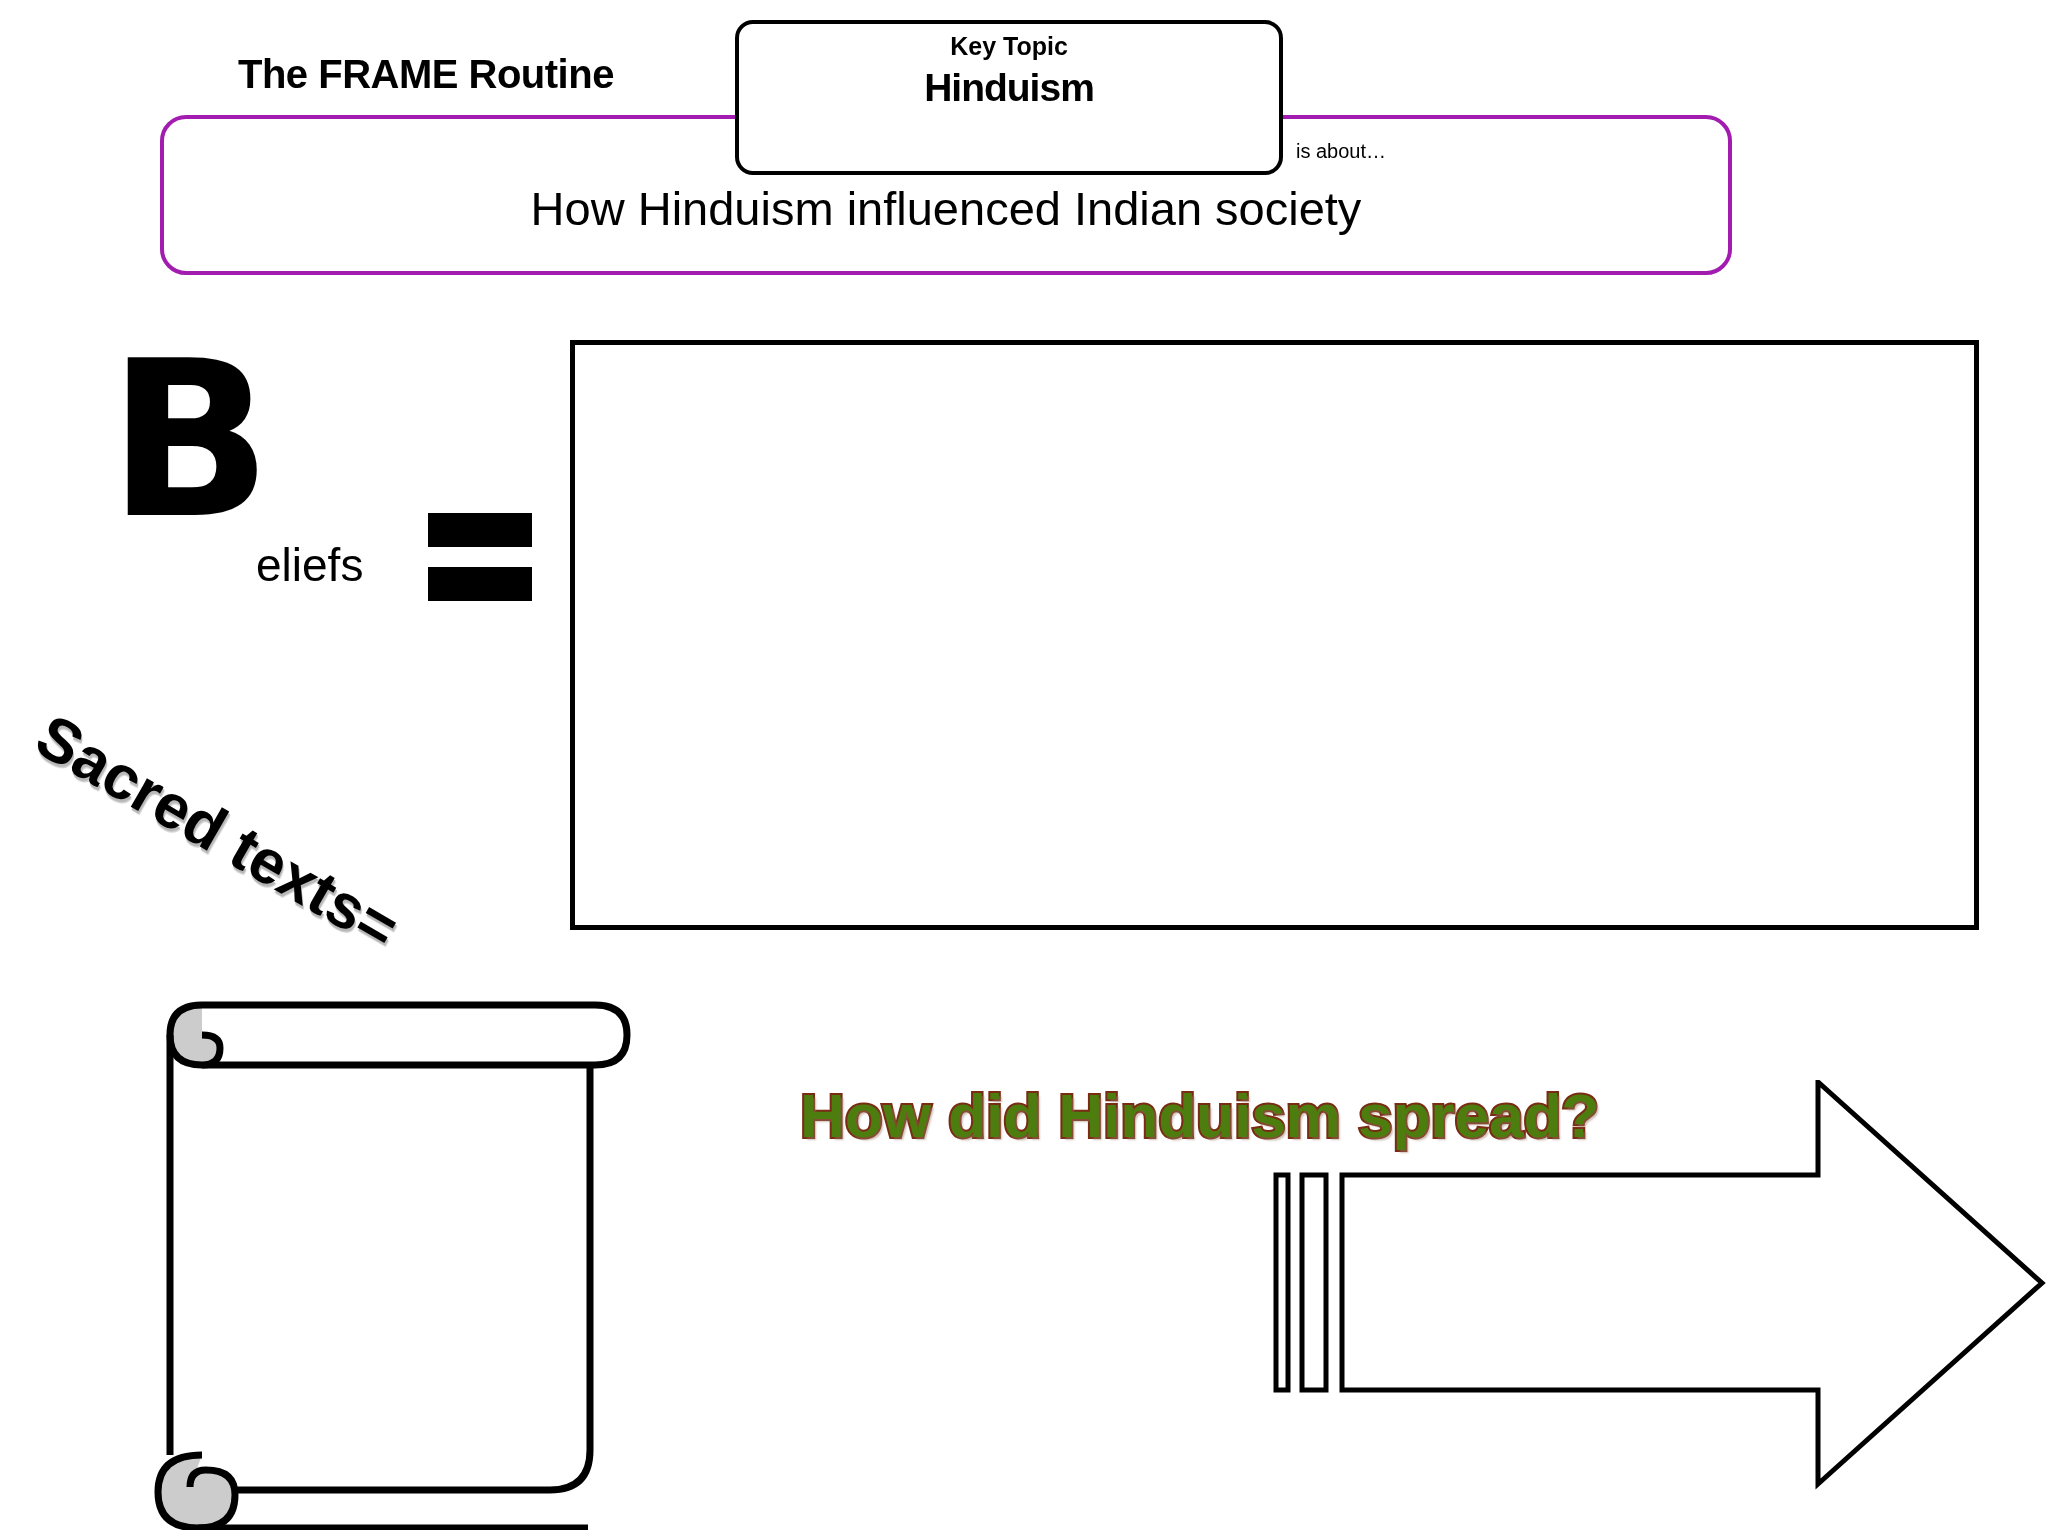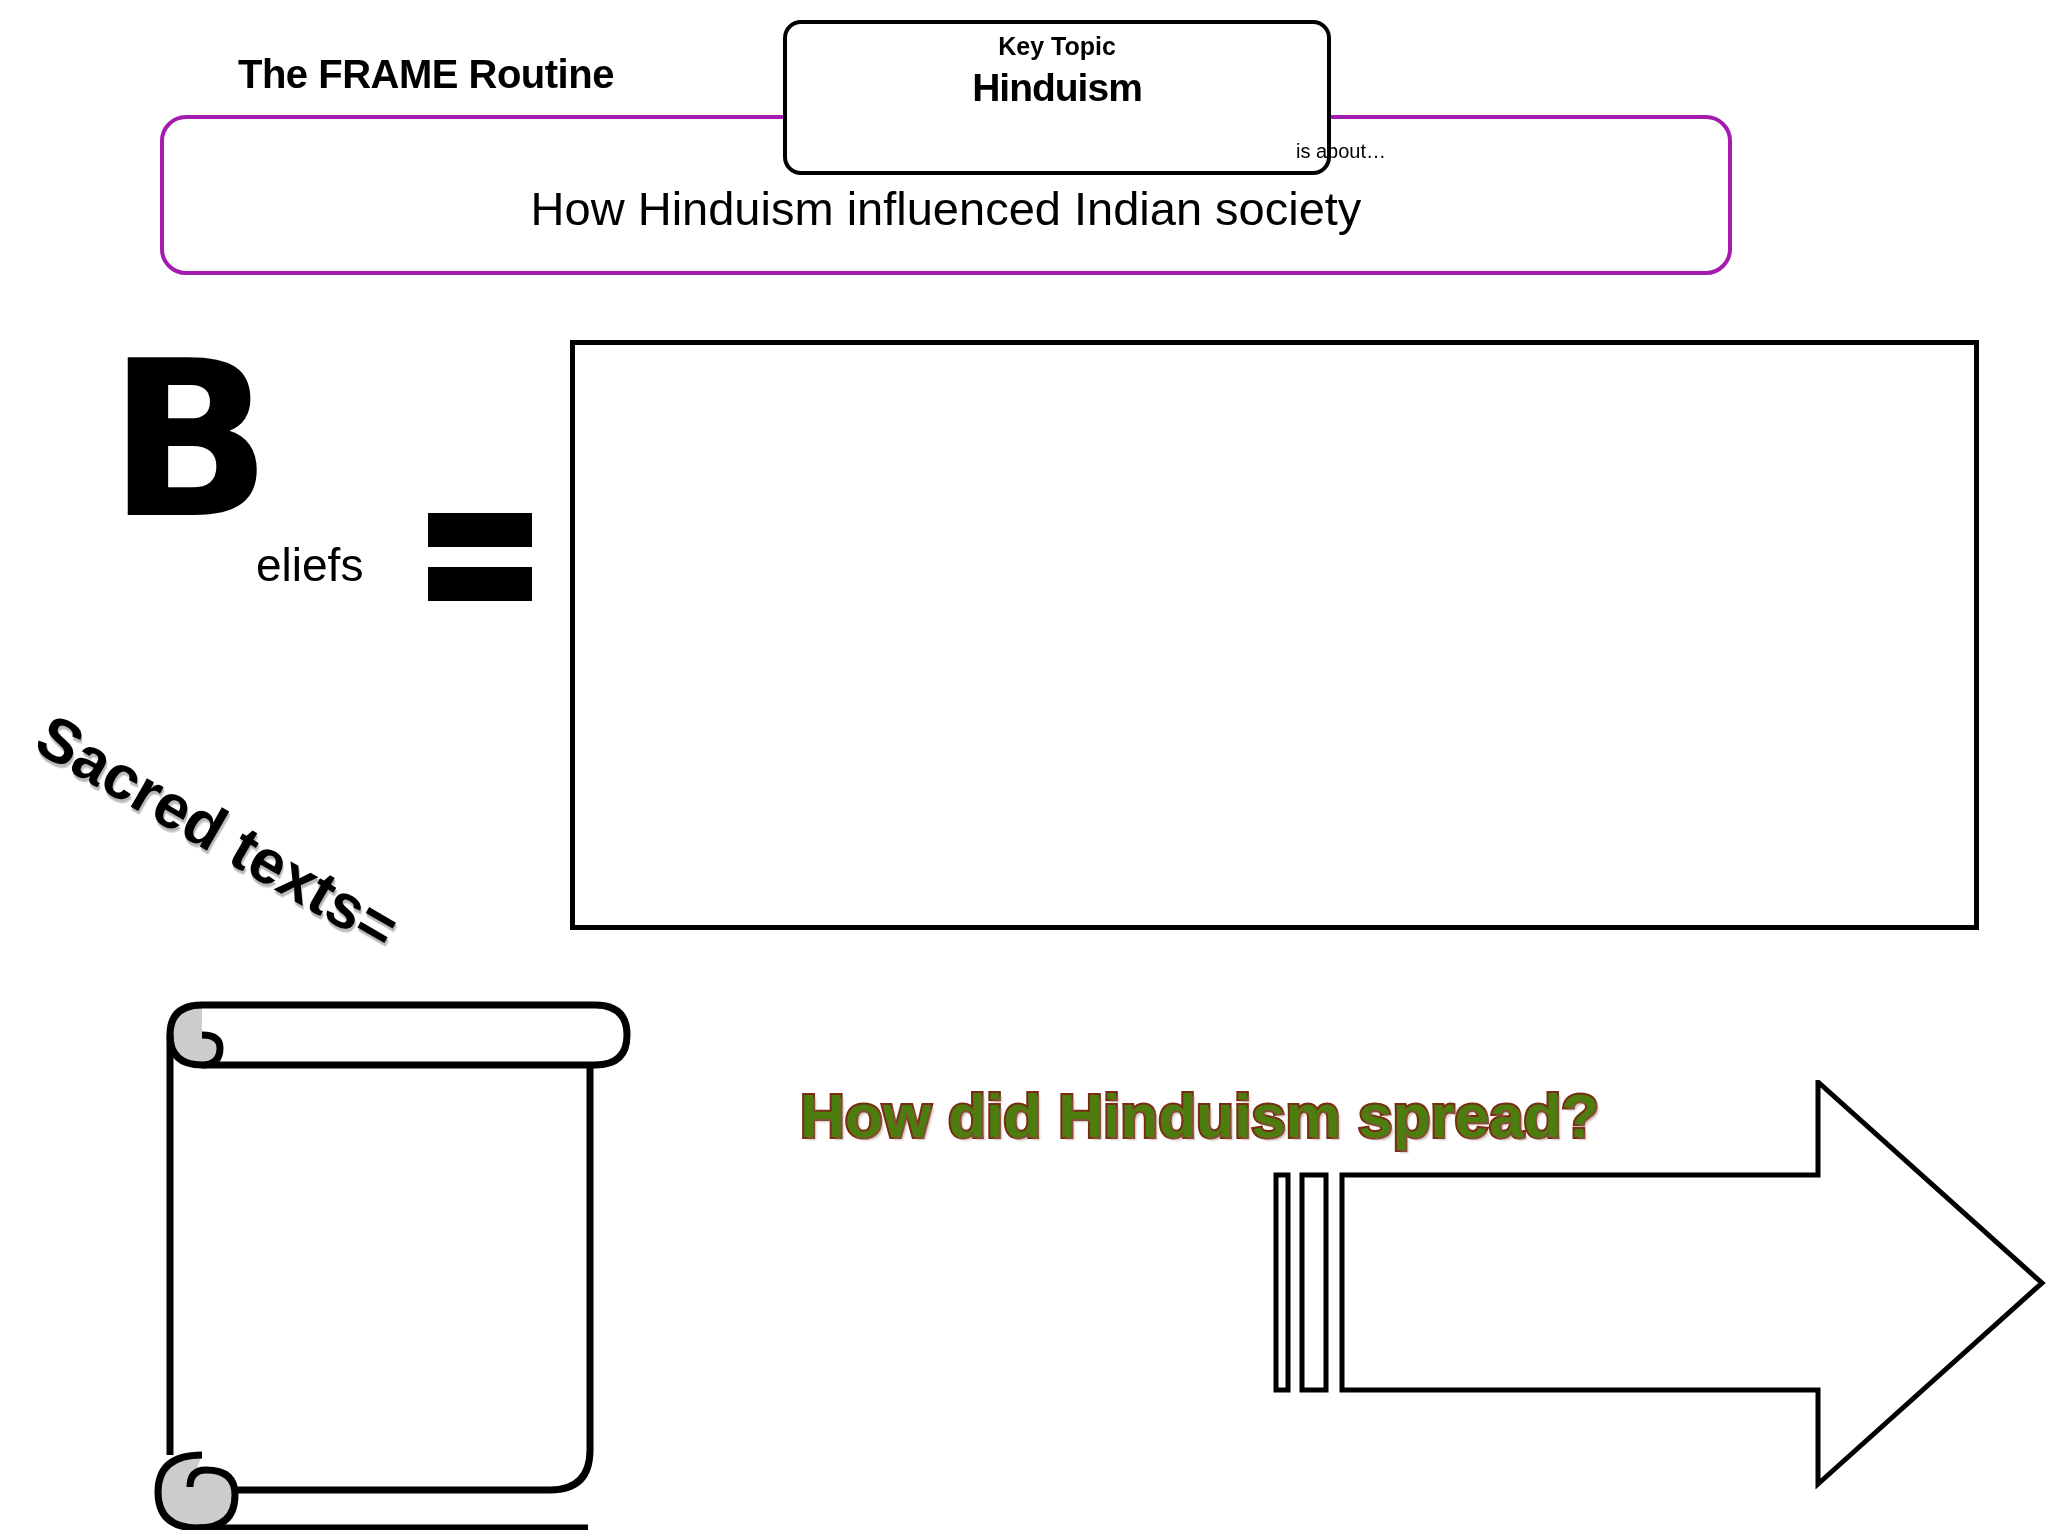--- a/index.html
+++ b/index.html
@@ -53,21 +53,20 @@
     position: absolute;
     left: 735px;
     top: 20px;
     width: 548px;
     height: 155px;
     border: 4px solid #000;
     border-radius: 18px;
     box-sizing: border-box;
     background: #fff;
     z-index: 5;
-    margin-left: 48px;
   }
   #key-topic-label {
     position: absolute;
     left: 0; right: 0;
     top: 8px;
     text-align: center;
     font-size: 25px;
     font-weight: bold;
   }
   #key-topic-value {

